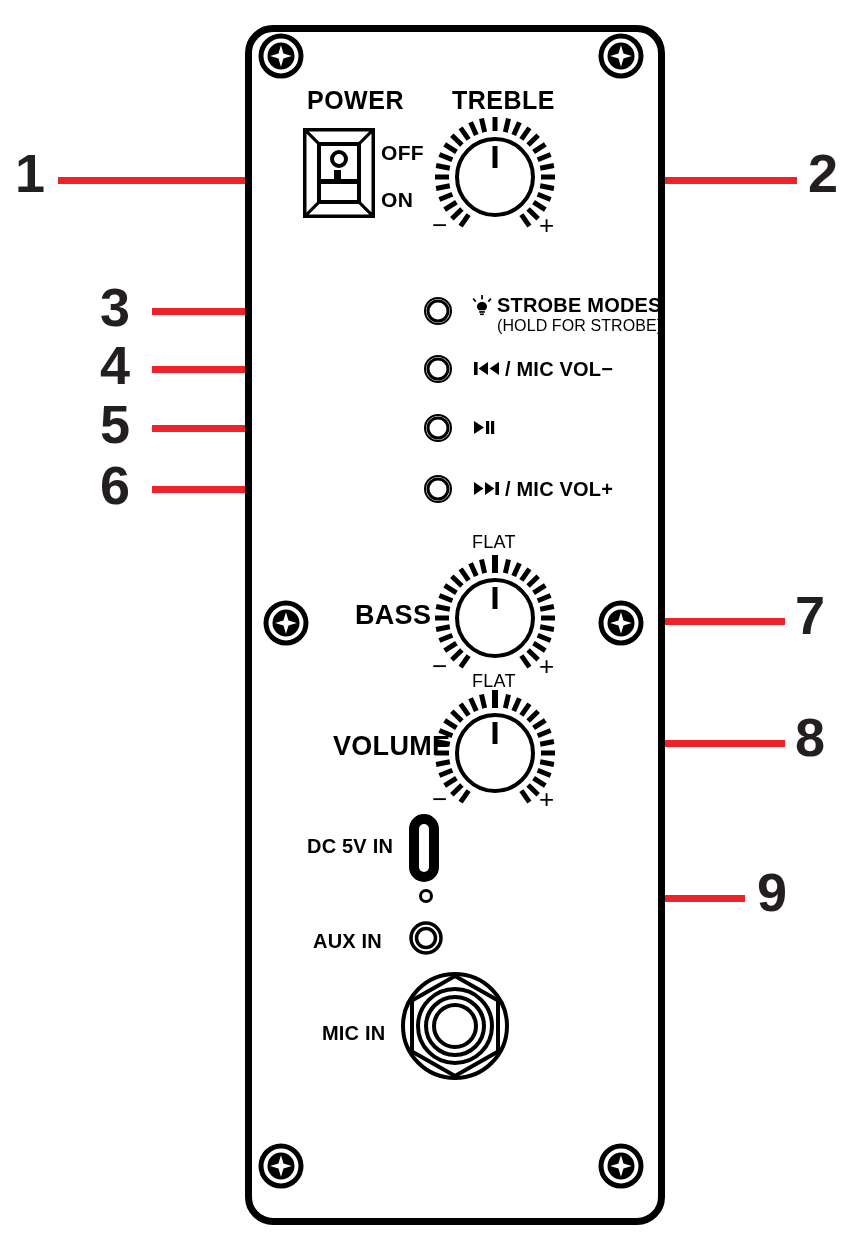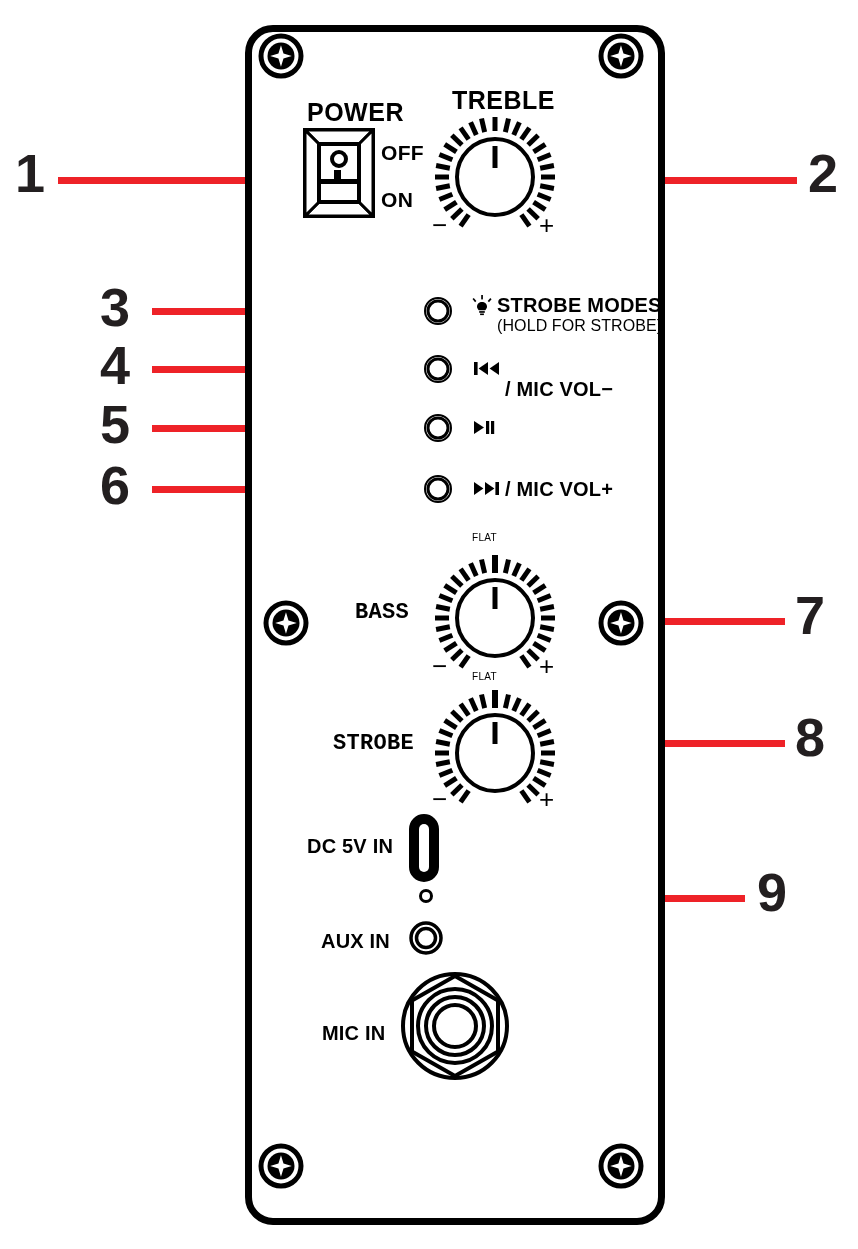--- a/index.html
+++ b/index.html
@@ -21,22 +21,22 @@
   .screw{position:absolute;width:46px;height:46px;}
   .screw svg{display:block;width:100%;height:100%;}
 
   
   .lbl{position:absolute;color:#000;font-weight:bold;white-space:nowrap;line-height:1;}
   .lbl-power{font-size:25px;letter-spacing:.5px;}
   .lbl-volume{font-size:25px;letter-spacing:.5px;}
   .lbl-onoff{font-size:21px;letter-spacing:.3px;}
   .btn-lbl{font-size:20px;letter-spacing:.2px;}
   .btn-sub{font-size:16px;font-weight:normal;letter-spacing:.1px;}
-  .knob-name{font-size:22px;letter-spacing:.3px;font-family:Liberation Mono, monospace;}
-  .flat{font-size:10px;font-weight:normal;letter-spacing:.3px;}
+  .knob-name{font-size:27px;letter-spacing:.3px;}
+  .flat{font-size:18px;font-weight:normal;letter-spacing:.3px;}
   .pm{font-size:26px;font-weight:normal;}
   .port-lbl{font-size:20px;letter-spacing:.2px;}
 
   
   .switch{position:absolute;left:303px;top:128px;width:72px;height:90px;}
   .switch svg{display:block;}
 
   
   .knob{position:absolute;}
   .knob svg{display:block;}
@@ -110,21 +110,21 @@
       </svg>
   </div>
   <div class="screw" style="left:598px;top:1143px;">
     <svg viewBox="0 0 46 46">
         <circle cx="23" cy="23" r="20" fill="none" stroke="#000" stroke-width="5"></circle>
         <circle cx="23" cy="23" r="13.5" fill="#000"></circle>
         <path d="M23 8 L26.5 19.5 L38 23 L26.5 26.5 L23 38 L19.5 26.5 L8 23 L19.5 19.5 Z" fill="#fff" transform="scale(0.72) translate(8.9,8.9)"></path>
       </svg>
   </div>
 
-  <div class="lbl lbl-power" style="left:307px;top:100px;">POWER</div>
+  <div class="lbl lbl-power" style="left:307px;top:88px;">POWER</div>
 
   <div class="switch">
     <svg width="72" height="90" viewBox="0 0 72 90">
       <rect x="2" y="2" width="68" height="86" fill="#fff" stroke="#000" stroke-width="4"></rect>
       <path d="M2 2 L16 16 L56 16 L70 2 Z" fill="#fff" stroke="#000" stroke-width="3"></path>
       <path d="M2 88 L16 74 L56 74 L70 88 Z" fill="#fff" stroke="#000" stroke-width="3"></path>
       <path d="M2 2 L16 16 L16 74 L2 88 Z" fill="#fff" stroke="#000" stroke-width="3"></path>
       <path d="M70 2 L56 16 L56 74 L70 88 Z" fill="#fff" stroke="#000" stroke-width="3"></path>
       <rect x="16" y="16" width="40" height="58" fill="#fff" stroke="#000" stroke-width="4"></rect>
       <circle cx="36" cy="31" r="7" fill="#fff" stroke="#000" stroke-width="4"></circle>
@@ -200,21 +200,21 @@
         <circle cx="15" cy="15" r="10" fill="#fff" stroke="#000" stroke-width="3"></circle>
       </svg>
   </div>
   <div class="icon" style="left:474px;top:360px;">
     <svg width="26" height="17" viewBox="0 0 26 17">
       <rect x="0" y="2" width="3.6" height="13" fill="#000"></rect>
       <path d="M14 2 L14 15 L4.6 8.5 Z" fill="#000"></path>
       <path d="M25 2 L25 15 L15.6 8.5 Z" fill="#000"></path>
     </svg>
   </div>
-  <div class="lbl btn-lbl" style="left:505px;top:359px;margin-top:20px;">/ MIC VOL−</div>
+  <div class="lbl btn-lbl" style="left:505px;top:359px;">/ MIC VOL−</div>
 
   <div class="rbtn" style="left:423px;top:413px;">
     <svg viewBox="0 0 30 30">
         <circle cx="15" cy="15" r="13" fill="#fff" stroke="#000" stroke-width="2"></circle>
         <circle cx="15" cy="15" r="10" fill="#fff" stroke="#000" stroke-width="3"></circle>
       </svg>
   </div>
   <div class="icon" style="left:474px;top:419px;">
     <svg width="22" height="17" viewBox="0 0 22 17">
       <path d="M0 2 L0 15 L10 8.5 Z" fill="#000"></path>
@@ -273,21 +273,21 @@
         <line x1="65" y1="5" x2="65" y2="19" transform="rotate(145 65 65)"></line>
       </g>
       <circle cx="65" cy="65" r="38" fill="#fff" stroke="#000" stroke-width="4"></circle>
       <line x1="65" y1="34" x2="65" y2="56" stroke="#000" stroke-width="5"></line>
     </svg>
   </div>
   <div class="lbl pm" style="left:432px;top:653px;">−</div>
   <div class="lbl pm" style="left:539px;top:653px;">+</div>
 
   <div class="lbl flat" style="left:472px;top:672px;">FLAT</div>
-  <div class="lbl knob-name" style="left:333px;top:733px;">STROBE</div>
+  <div class="lbl knob-name" style="left:333px;top:733px;">VOLUME</div>
   <div class="knob" style="left:430px;top:688px;">
     <svg width="130" height="130" viewBox="0 0 130 130">
       <g stroke="#000" stroke-width="5" stroke-linecap="butt">
         <line x1="65" y1="5" x2="65" y2="19" transform="rotate(-145 65 65)"></line>
         <line x1="65" y1="5" x2="65" y2="19" transform="rotate(-134 65 65)"></line>
         <line x1="65" y1="5" x2="65" y2="19" transform="rotate(-123 65 65)"></line>
         <line x1="65" y1="5" x2="65" y2="19" transform="rotate(-112 65 65)"></line>
         <line x1="65" y1="5" x2="65" y2="19" transform="rotate(-101 65 65)"></line>
         <line x1="65" y1="5" x2="65" y2="19" transform="rotate(-90 65 65)"></line>
         <line x1="65" y1="5" x2="65" y2="19" transform="rotate(-79 65 65)"></line>
@@ -326,21 +326,21 @@
       <rect x="10" y="10" width="10" height="48" rx="5" fill="#fff"></rect>
     </svg>
   </div>
 
   <div class="port" style="left:418px;top:888px;">
     <svg width="16" height="16" viewBox="0 0 16 16">
         <circle cx="8" cy="8" r="5.5" fill="#fff" stroke="#000" stroke-width="3"></circle>
       </svg>
   </div>
 
-  <div class="lbl port-lbl" style="left:313px;top:931px;margin-left:8px;">AUX IN</div>
+  <div class="lbl port-lbl" style="left:313px;top:931px;">AUX IN</div>
   <div class="port" style="left:408px;top:920px;">
     <svg width="36" height="36" viewBox="0 0 36 36">
       <circle cx="18" cy="18" r="15" fill="#fff" stroke="#000" stroke-width="3.5"></circle>
       <circle cx="18" cy="18" r="9.5" fill="#fff" stroke="#000" stroke-width="3.5"></circle>
     </svg>
   </div>
 
   <div class="lbl port-lbl" style="left:322px;top:1023px;">MIC IN</div>
   <div class="port" style="left:396px;top:971px;">
     <svg width="118" height="110" viewBox="0 0 118 110">

